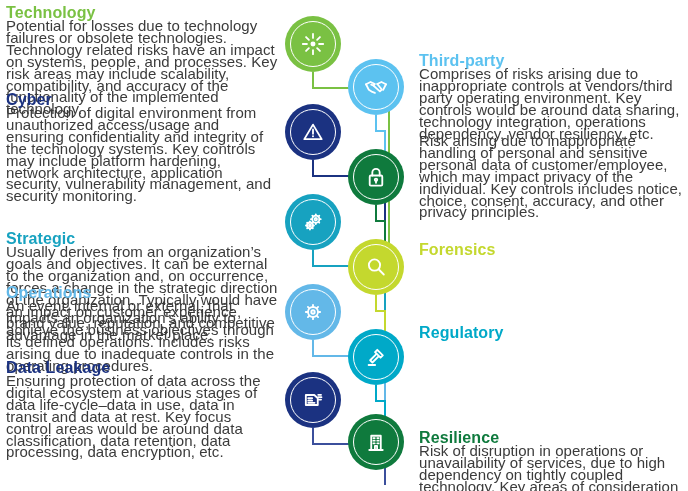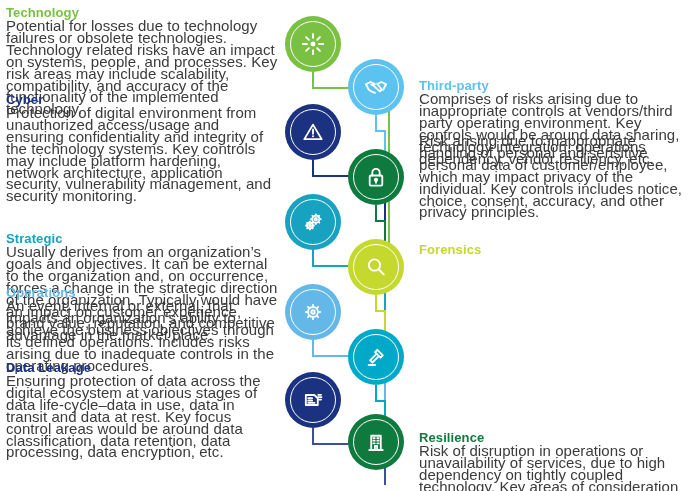--- a/index.html
+++ b/index.html
@@ -13,21 +13,21 @@
   .stage{position:absolute;inset:0;}
 
   
   .col{position:absolute;}
   .col-left{left:6px;width:278px;}
   .col-right{left:419px;width:266px;}
 
   .block{position:absolute;}
   .block h3{
     margin:0 0 1px 0;
-    font-size:13px;
+    font-size:16px;
     font-weight:bold;
     letter-spacing:.1px;
     line-height:13px;
   }
   .block p{
     margin:0;
     font-size:15px;
     line-height:11.9px;
     color:#3b3b3b;
     letter-spacing:.05px;
@@ -213,34 +213,35 @@
 
     <div class="block" style="top:361px;width:272px;">
       <h3 style="color:#1b3281">Data Leakage</h3>
       <p>Ensuring protection of data across the digital ecosystem at various stages of data life-cycle–data in use, data in transit and data at rest. Key focus control areas would be around data classification, data retention, data processing, data encryption, etc.</p>
     </div>
 
   </div>
 
   <div class="col col-right">
 
-    <div class="block" style="top:54px;width:266px;margin-top:25px;">
+    <div class="block" style="top:54px;width:266px;">
       <h3 style="color:#5cc2f0">Third-party</h3>
       <p>Comprises of risks arising due to inappropriate controls at vendors/third party operating environment. Key controls would be around data sharing, technology integration, operations dependency, vendor resiliency, etc.</p>
     </div>
 
     <div class="block" style="top:135px;width:266px;">
       <p>Risk arising due to inappropriate handling of personal and sensitive personal data of customer/employee, which may impact privacy of the individual. Key controls includes notice, choice, consent, accuracy, and other privacy principles.</p>
     </div>
 
     <div class="block" style="top:243px;width:266px;">
       <h3 style="color:#c4d82e">Forensics</h3>
     </div>
 
     <div class="block" style="top:326px;width:266px;">
+      <h3 style="color:#00a9c8">Regulatory</h3>
     </div>
 
     <div class="block" style="top:395px;width:266px;margin-top:36px;">
       <h3 style="color:#0f7a3d">Resilience</h3>
       <p>Risk of disruption in operations or unavailability of services, due to high dependency on tightly coupled technology. Key areas of consideration would include business continuity, IT/Network disaster recovery, cyber resiliency, and crisis management.</p>
     </div>
 
   </div>
 
 </div>

